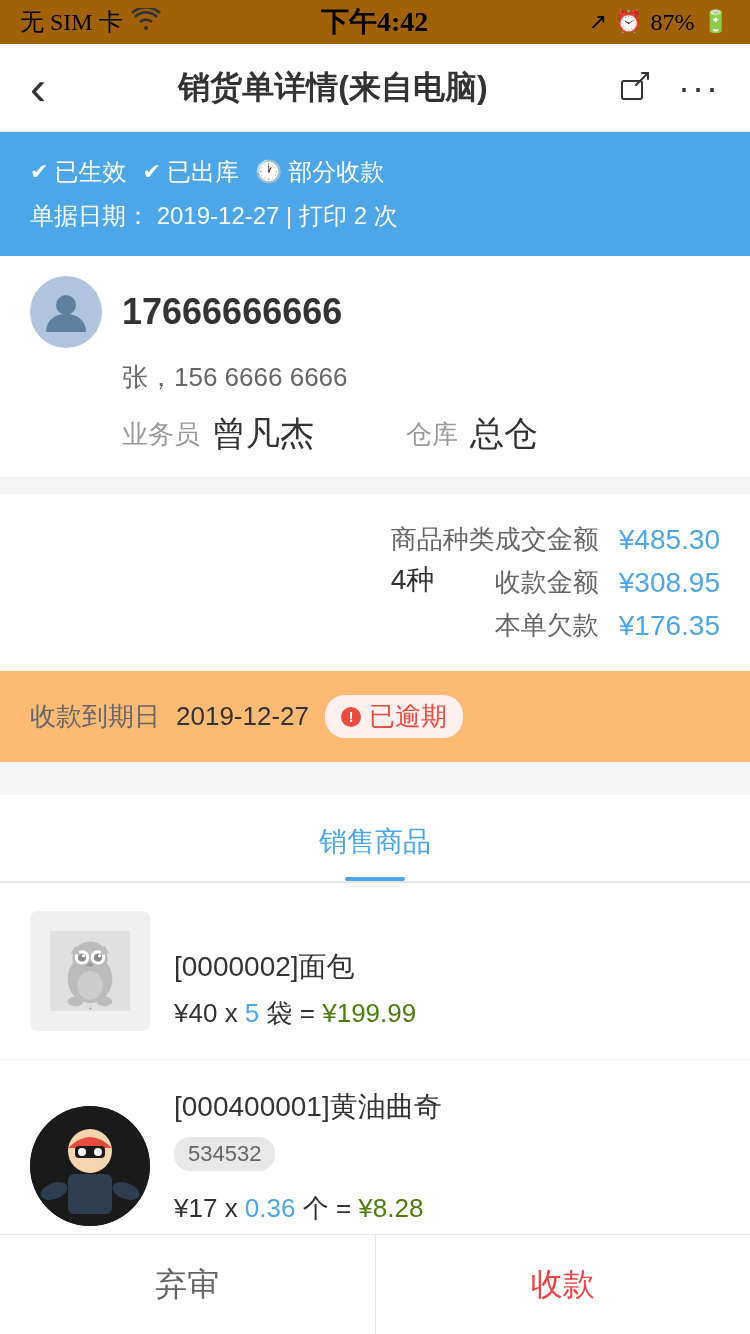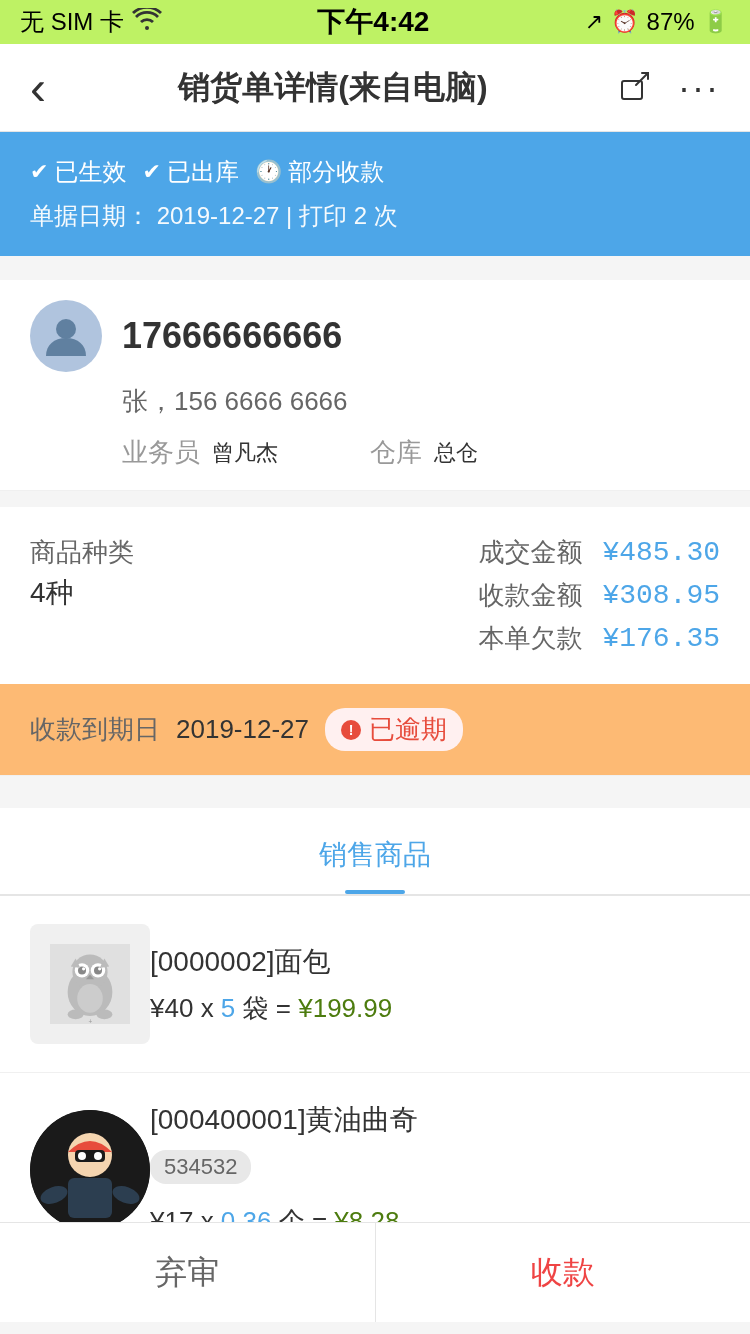--- a/index.html
+++ b/index.html
@@ -8,28 +8,29 @@
       font-family: -apple-system, 'PingFang SC', 'Helvetica Neue', Arial, sans-serif;
       background: #f5f5f5;
       width: 750px;
       min-height: 1334px;
       overflow-x: hidden;
       font-size: 28px;
     }
 
     
     .status-bar {
-      background: #bef264;
+      background: #a16207;
       height: 44px;
       display: flex;
       align-items: center;
       justify-content: space-between;
       padding: 0 20px;
       font-size: 24px;
       font-weight: 500;
+      font-family: Liberation Serif, serif;
     }
     .status-left { display: flex; align-items: center; gap: 8px; }
     .status-right { display: flex; align-items: center; gap: 8px; }
     .wifi-icon { font-size: 22px; }
 
     
     .nav-bar {
       background: #fff;
       height: 88px;
       display: flex;
@@ -86,21 +87,20 @@
       color: #fff;
       font-size: 24px;
       opacity: 0.95;
     }
 
     
     .customer-section {
       background: #fff;
       padding: 20px 30px;
       border-bottom: 1px solid #f0f0f0;
-      margin-top: 24px;
     }
     .customer-row {
       display: flex;
       align-items: center;
       gap: 20px;
       margin-bottom: 12px;
     }
     .avatar {
       width: 72px;
       height: 72px;
@@ -133,50 +133,49 @@
     .meta-item {
       display: flex;
       align-items: center;
       gap: 12px;
     }
     .meta-label {
       font-size: 26px;
       color: #999;
     }
     .meta-value {
-      font-size: 22px;
+      font-size: 34px;
       color: #333;
     }
 
     
     .summary-section {
       background: #fff;
       padding: 28px 30px;
       margin-top: 16px;
       display: flex;
-      justify-content: space-between;
+      justify-content: flex-end;
       align-items: flex-start;
     }
     .summary-left {}
     .summary-item-label {
       font-size: 26px;
       color: #666;
       margin-bottom: 4px;
     }
     .summary-item-value {
       font-size: 28px;
       color: #333;
       font-weight: 500;
     }
     .summary-right {
       display: flex;
       flex-direction: column;
       align-items: flex-end;
       gap: 8px;
-      font-family: Liberation Mono, monospace;
     }
     .amount-row {
       display: flex;
       align-items: center;
       gap: 20px;
     }
     .amount-label {
       font-size: 26px;
       color: #666;
     }
@@ -260,23 +259,24 @@
       border-radius: 2px;
     }
 
     
     .product-list {
       background: #fff;
       margin-top: 0;
     }
     .product-item {
       display: flex;
-      align-items: center;
+      align-items: flex-end;
       padding: 28px 30px;
       border-bottom: 1px solid #f0f0f0;
+      gap: 24px;
     }
     .product-thumb {
       width: 120px;
       height: 120px;
       border-radius: 8px;
       background: #f0f0f0;
       flex-shrink: 0;
       display: flex;
       align-items: center;
       justify-content: center;
@@ -311,21 +311,21 @@
       color: #4d7c0f;
       font-weight: 400;
     }
     .price-qty-highlight {
       color: #4da6e8;
     }
 
     
     .bottom-bar {
       position: fixed;
-      bottom: 12px;
+      bottom: 0;
       left: 0;
       width: 750px;
       height: 100px;
       background: #fff;
       border-top: 1px solid #e5e5e5;
       display: flex;
       align-items: center;
     }
     .bottom-btn {
       flex: 1;

